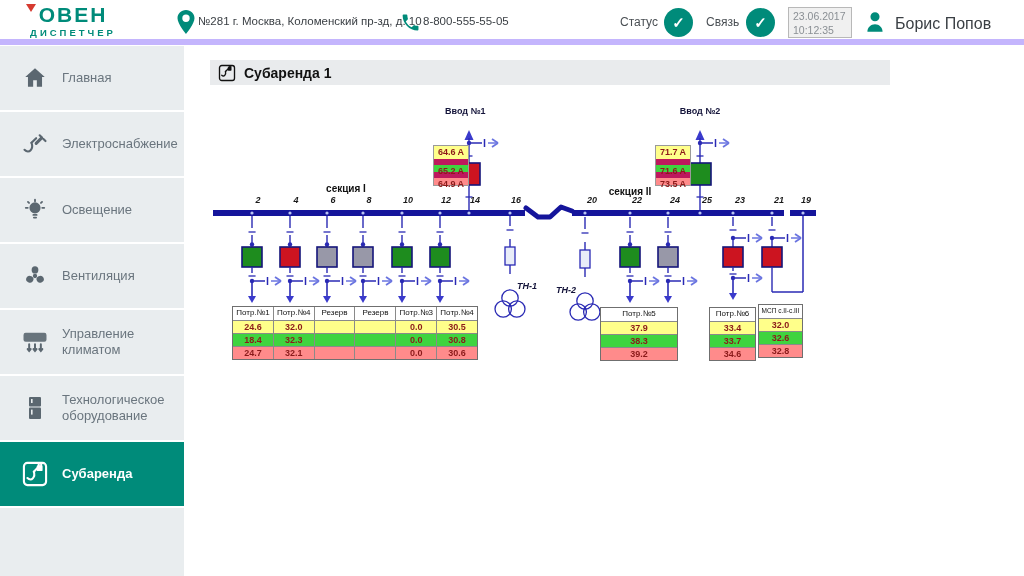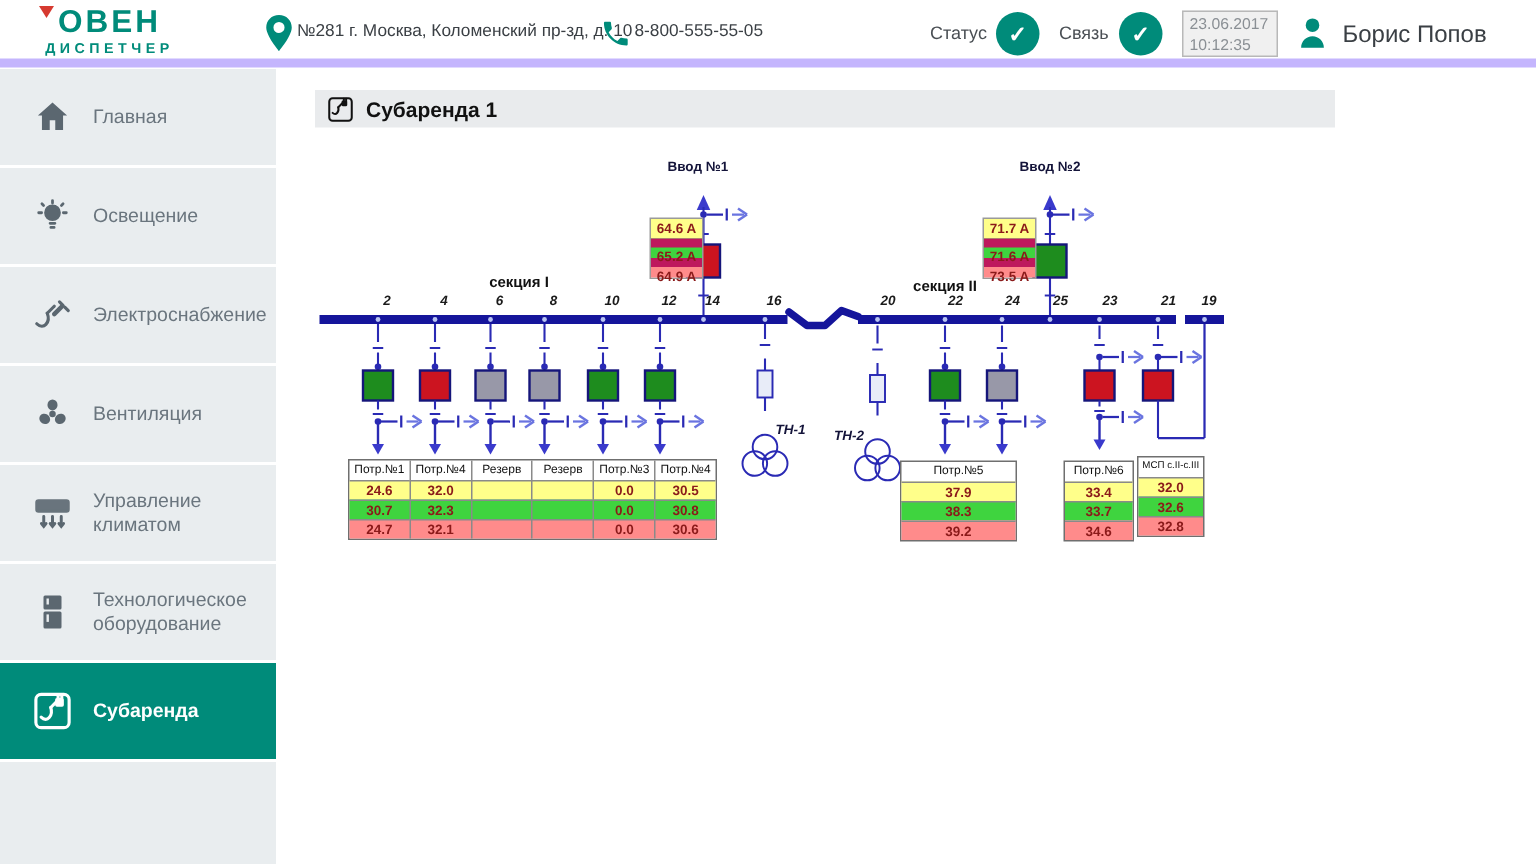--- a/index.html
+++ b/index.html
@@ -112,40 +112,40 @@
       <div class="side-item">
         <span class="side-icon">
           <svg width="26" height="26" viewBox="0 0 24 24">
             <path fill="currentColor" d="M12 3l9 8h-2.5v9h-4.8v-6h-3.4v6H5.5v-9H3z"></path>
           </svg>
         </span>
         <span class="side-label">Главная</span>
       </div>
       <div class="side-item">
         <span class="side-icon">
+          <svg width="28" height="28" viewBox="0 0 24 24" fill="none" stroke="currentColor" stroke-width="1.8" stroke-linecap="round">
+            <path d="M3 17c4 4 8-1 6-6"></path>
+            <path d="M9 11l4-4"></path>
+            <path d="M13 11.5l4.5-4.5" stroke-width="2.6"></path>
+            <path d="M16 4.5l2 2M19 7.5l2 2"></path>
+          </svg>
+        </span>
+        <span class="side-label">Электроснабжение</span>
+      </div>
+      <div class="side-item">
+        <span class="side-icon">
           <svg width="26" height="26" viewBox="0 0 24 24">
             <g fill="none" stroke="currentColor" stroke-width="1.7" stroke-linecap="round">
               <circle cx="12" cy="10" r="4.3" fill="currentColor"></circle>
               <path d="M10.5 16.5h3M11 19h2"></path>
               <path d="M12 2.5v1.5M5.5 4.5l1 1M18.5 4.5l-1 1M3.5 10h1.8M18.7 10h1.8"></path>
             </g>
           </svg>
         </span>
         <span class="side-label">Освещение</span>
-      </div>
-      <div class="side-item">
-        <span class="side-icon">
-          <svg width="28" height="28" viewBox="0 0 24 24" fill="none" stroke="currentColor" stroke-width="1.8" stroke-linecap="round">
-            <path d="M3 17c4 4 8-1 6-6"></path>
-            <path d="M9 11l4-4"></path>
-            <path d="M13 11.5l4.5-4.5" stroke-width="2.6"></path>
-            <path d="M16 4.5l2 2M19 7.5l2 2"></path>
-          </svg>
-        </span>
-        <span class="side-label">Электроснабжение</span>
       </div>
       <div class="side-item">
         <span class="side-icon">
           <svg width="26" height="26" viewBox="0 0 24 24">
             <g fill="currentColor">
               <circle cx="12" cy="12" r="2"></circle>
               <ellipse cx="12" cy="6.4" rx="3.1" ry="3.4"></ellipse>
               <ellipse cx="7.2" cy="15" rx="3.1" ry="3.4" transform="rotate(120 7.2 15)"></ellipse>
               <ellipse cx="16.8" cy="15" rx="3.1" ry="3.4" transform="rotate(-120 16.8 15)"></ellipse>
             </g>
@@ -462,21 +462,21 @@
         </div>
         <div class="trow vals warn">
           <div class="tcell">24.6</div>
           <div class="tcell">32.0</div>
           <div class="tcell"></div>
           <div class="tcell"></div>
           <div class="tcell">0.0</div>
           <div class="tcell">30.5</div>
         </div>
         <div class="trow vals ok">
-          <div class="tcell">30.7</div>
+          <div class="tcell">18.4</div>
           <div class="tcell">32.3</div>
           <div class="tcell"></div>
           <div class="tcell"></div>
           <div class="tcell">0.0</div>
           <div class="tcell">30.8</div>
         </div>
         <div class="trow vals alarm">
           <div class="tcell">24.7</div>
           <div class="tcell">32.1</div>
           <div class="tcell"></div>

